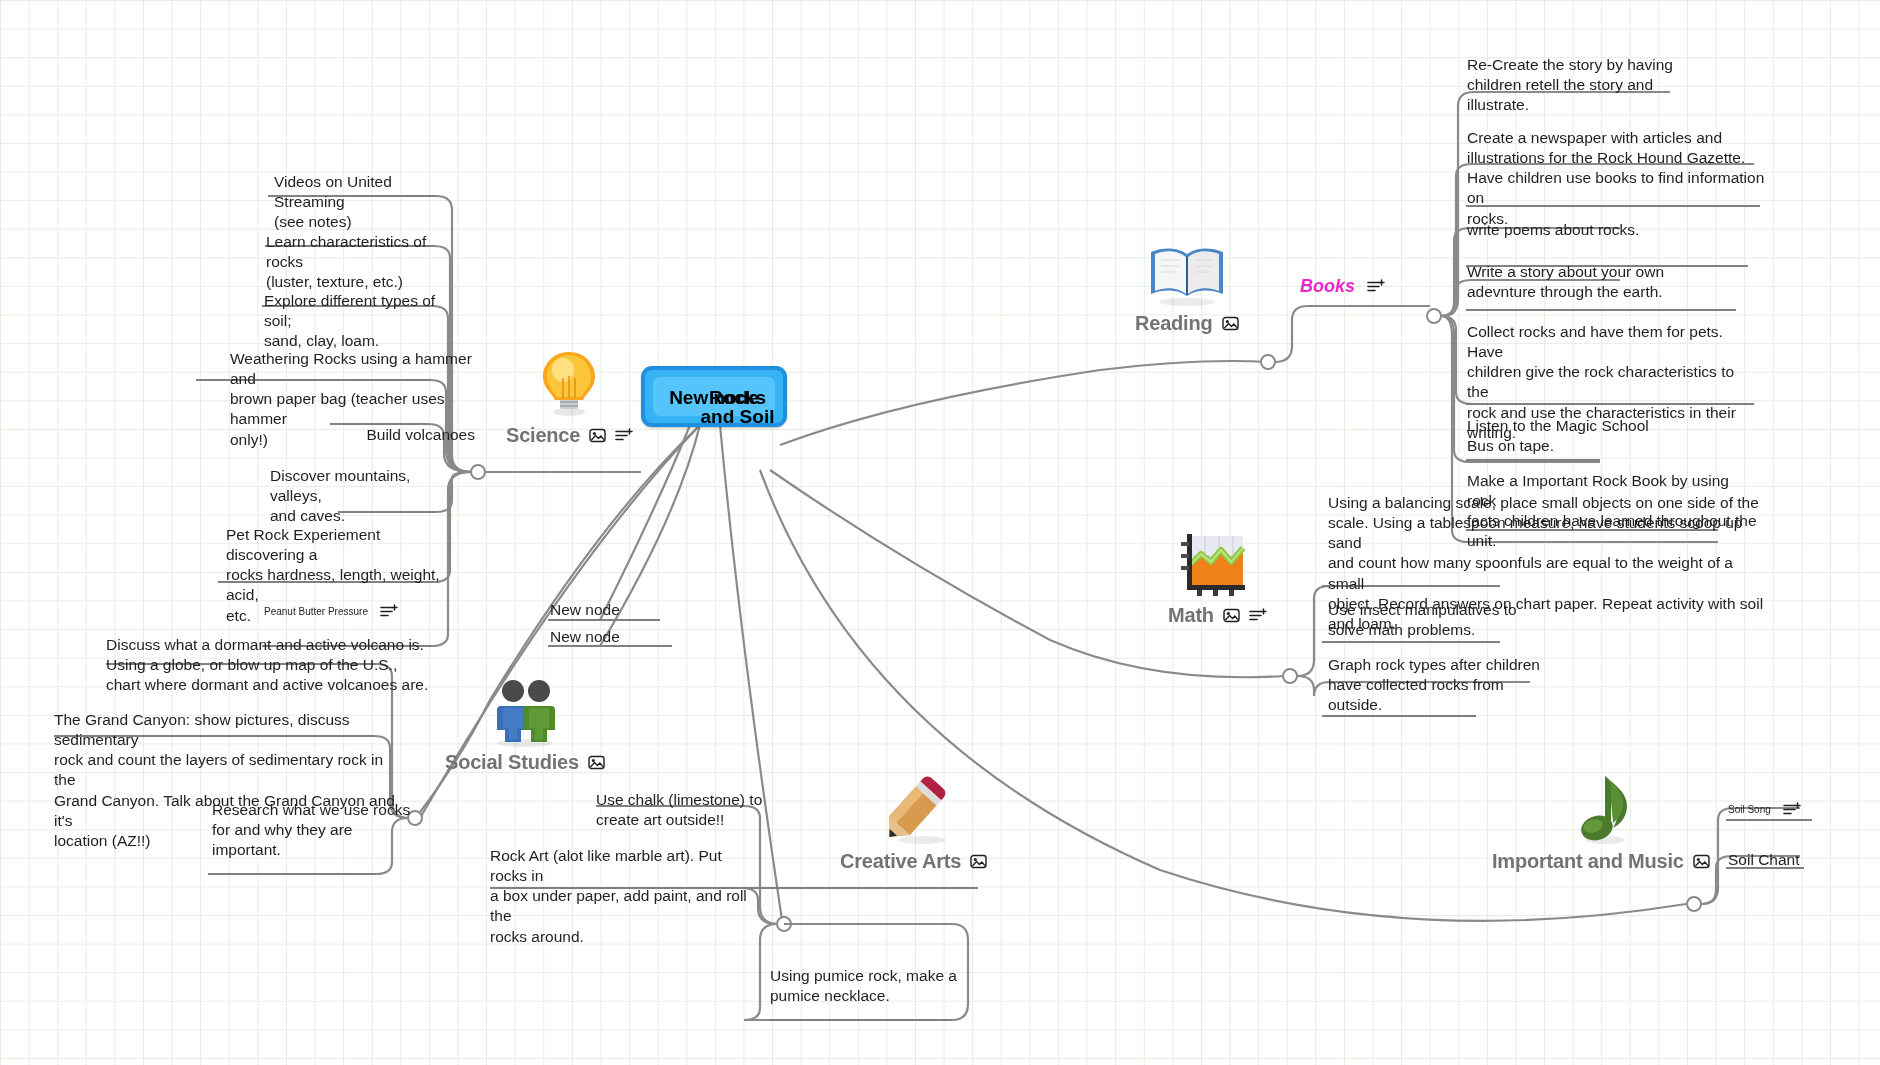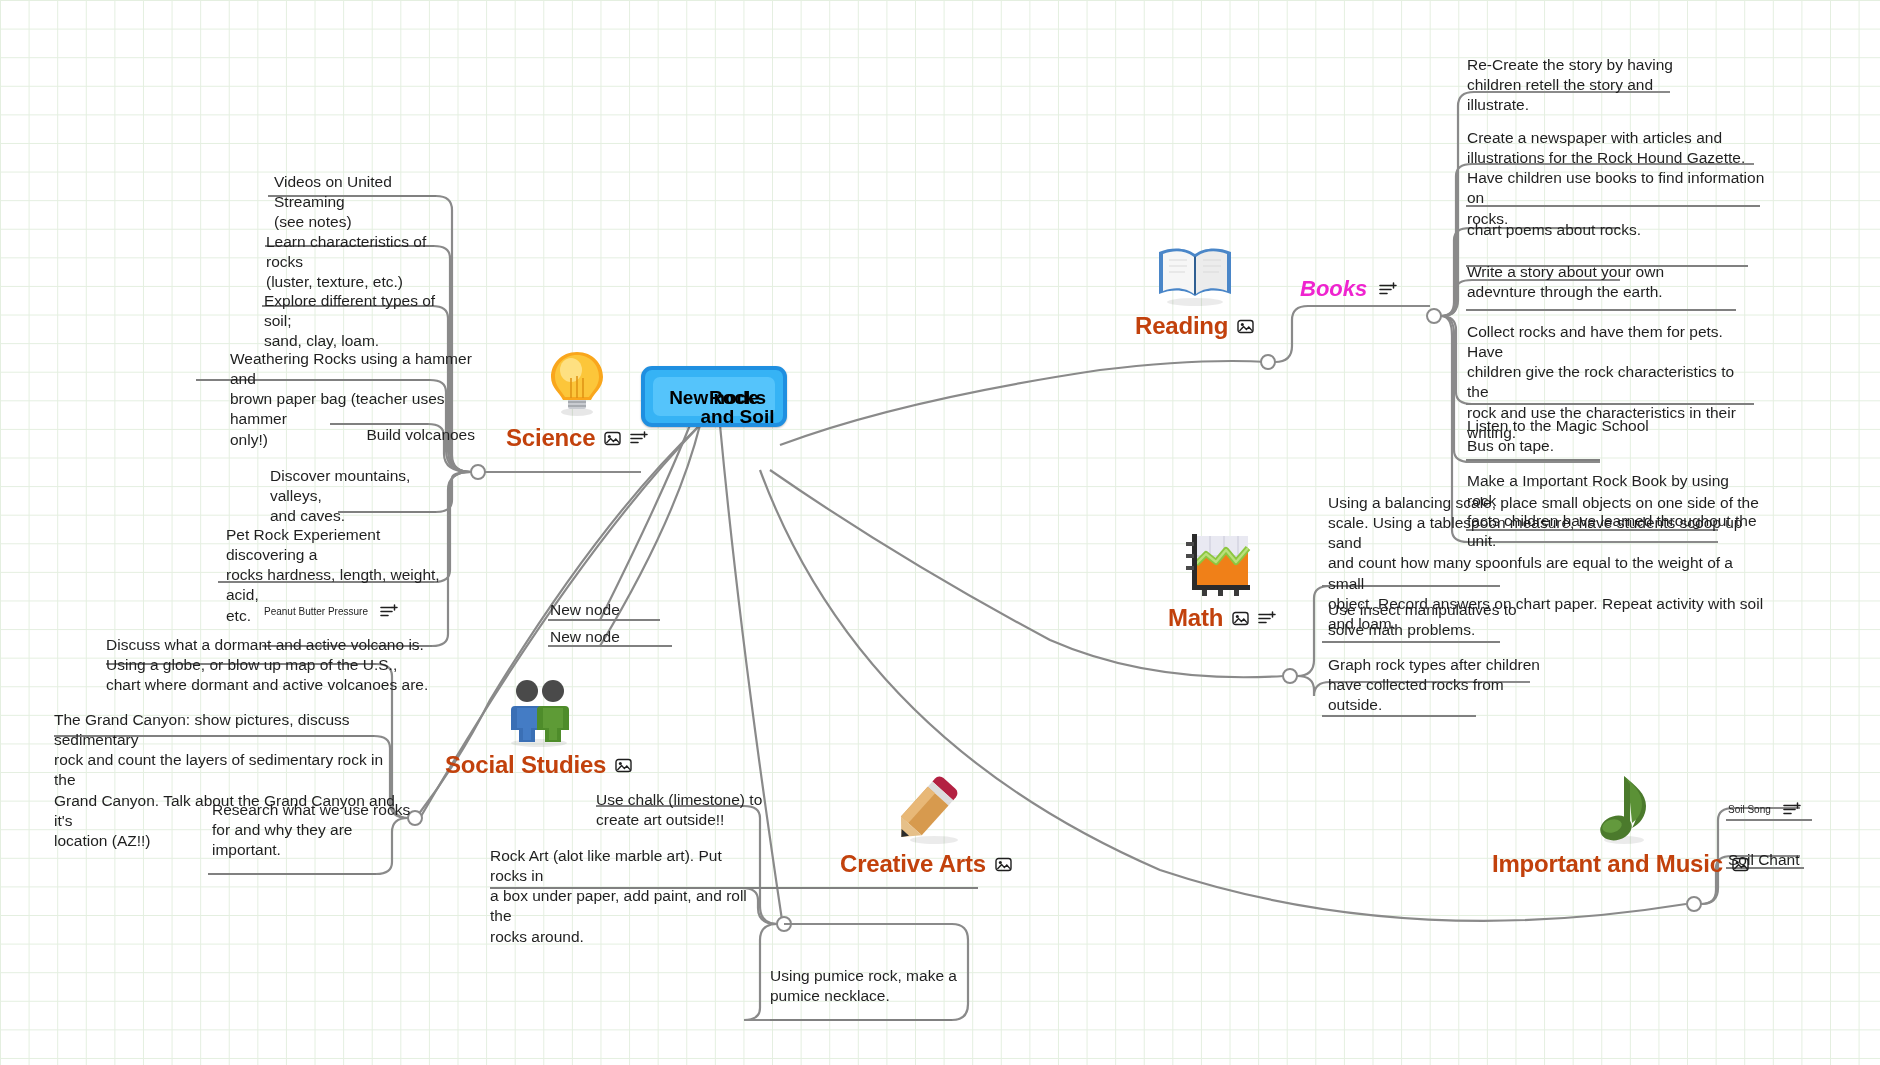--- a/index.html
+++ b/index.html
@@ -43,24 +43,24 @@
     position:absolute;left:0;right:0;text-align:center;
     font-size:19px;font-weight:bold;color:#000;line-height:1;
   }
   #root-node .lbl.a{top:18px;}
   #root-node .lbl.b{top:18px;padding-left:47px;}
 
   
   .branch{position:absolute;display:flex;flex-direction:column;align-items:center;}
   .branch .emoji{font-size:0;line-height:0;}
   .branch .row{display:flex;align-items:center;gap:9px;margin-top:4px;}
-  .branch .title{font-size:24px;font-weight:bold;color:#c2410c;letter-spacing:-.2px;}
+  .branch .title{font-size:20px;font-weight:bold;color:#737373;letter-spacing:-.2px;}
   .icon-img,.icon-note{display:inline-block;width:17px;height:15px;flex:0 0 auto;}
   .tag-books{
-    position:absolute;font-size:22px;font-weight:bold;font-style:italic;
+    position:absolute;font-size:18px;font-weight:bold;font-style:italic;
     color:#ef24cf;
   }
   .small-leaf{font-size:10px;color:#1f1f1f;}
   .withnote{display:flex;align-items:center;gap:12px;}
 </style>
 </head>
 <body>
 
 <div id="canvas">
 
@@ -317,21 +317,21 @@
     </span>
   </div>
 
   <div class="node leaf right" style="left:1467px;top:128px;width:300px;">Create a newspaper with articles and
 illustrations for the Rock Hound Gazette.
 Have children use books to find information on
 rocks.</div>
   <div class="node leaf right" style="left:1467px;top:55px;width:210px;">Re-Create the story by having
 children retell the story and
 illustrate.</div>
-  <div class="node leaf right" style="left:1467px;top:220px;width:250px;">chart poems about rocks.</div>
+  <div class="node leaf right" style="left:1467px;top:220px;width:250px;">write poems about rocks.</div>
   <div class="node leaf right" style="left:1467px;top:262px;width:230px;">Write a story about your own
 adevnture through the earth.</div>
   <div class="node leaf right" style="left:1467px;top:322px;width:290px;">Collect rocks and have them for pets.  Have
 children give the rock characteristics to the
 rock and use the characteristics in their
 writing.</div>
   <div class="node leaf right" style="left:1467px;top:416px;width:220px;">Listen to the Magic School
 Bus on tape.</div>
   <div class="node leaf right" style="left:1467px;top:471px;width:290px;">Make a Important Rock Book by using rock
 facts children have learned throughout the

